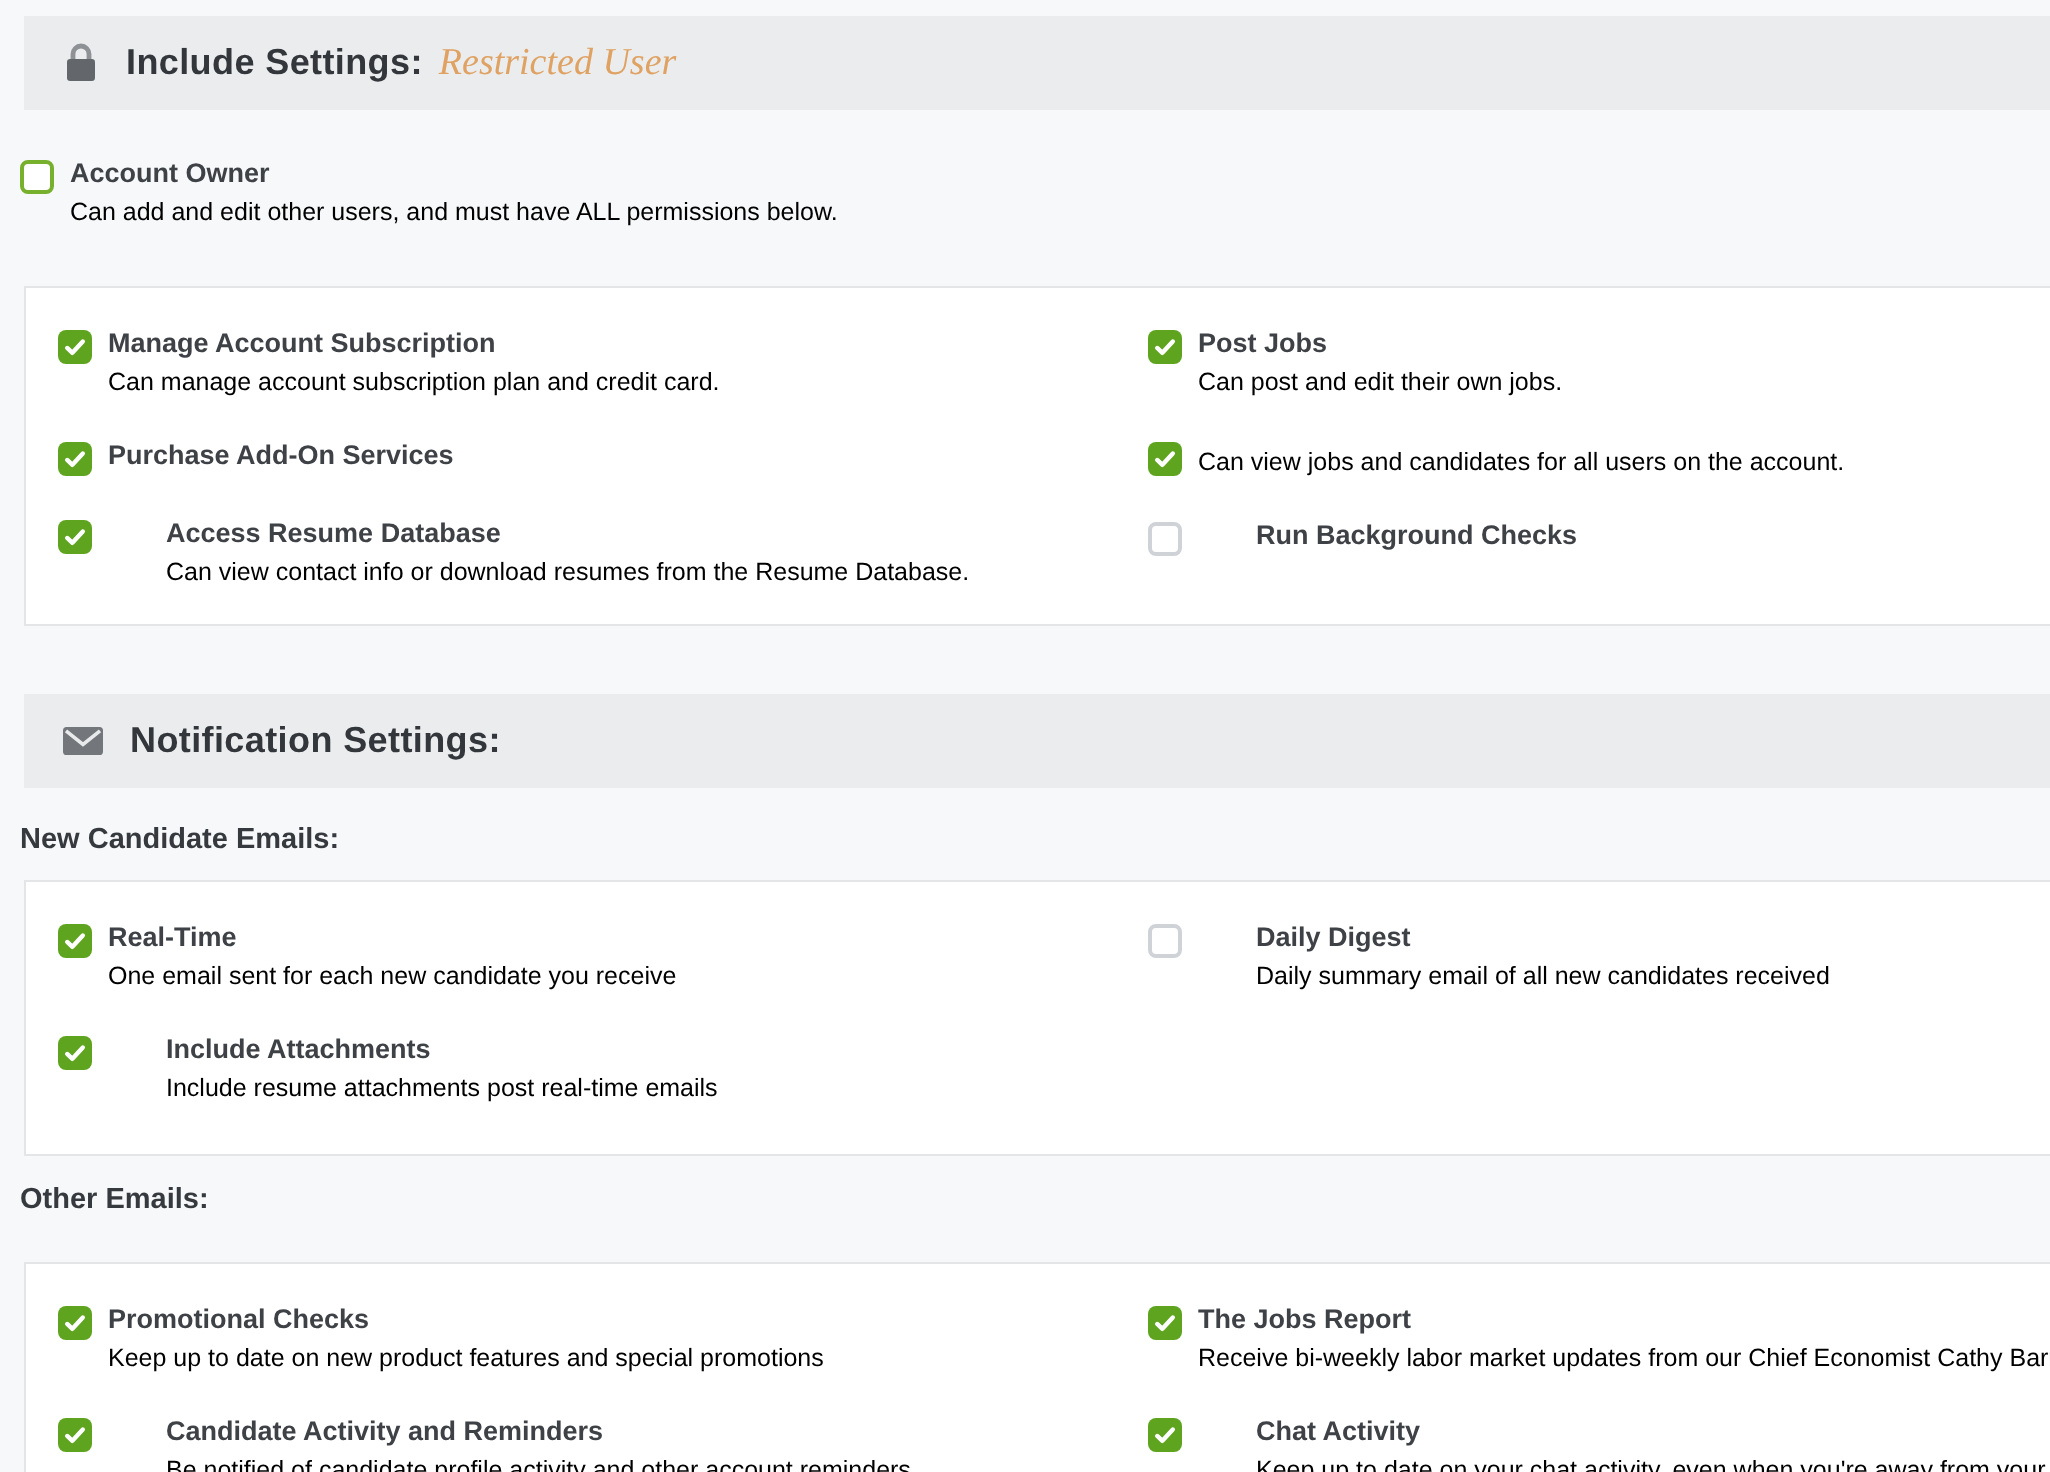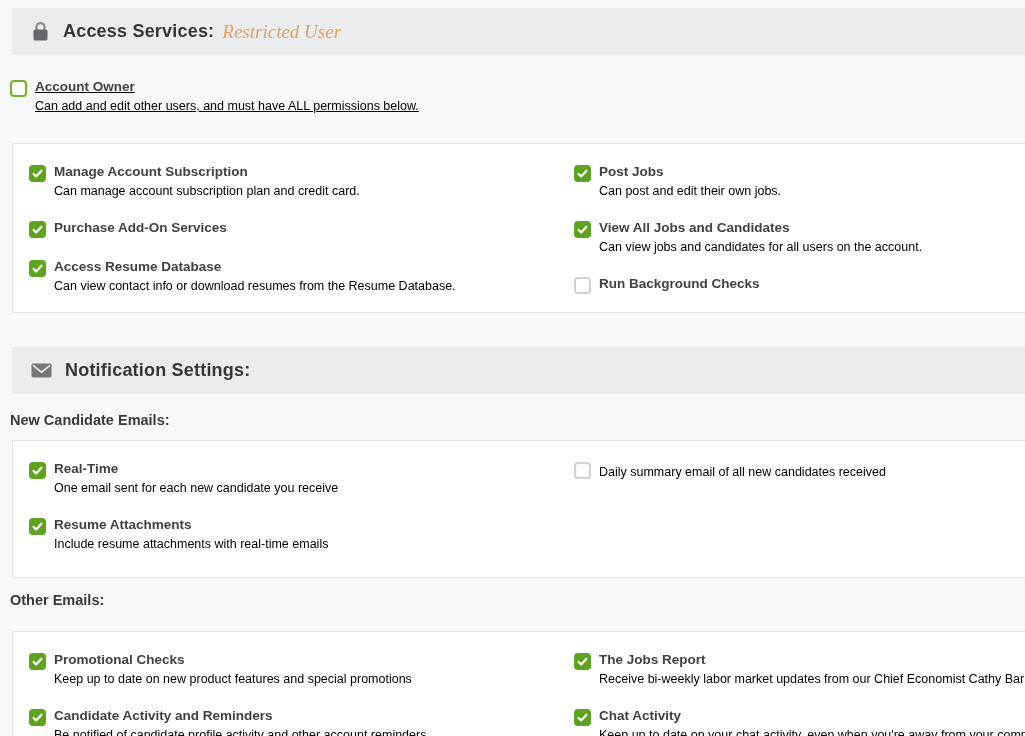--- a/index.html
+++ b/index.html
@@ -23,41 +23,41 @@
   .bar-title{
     font-size:18px;font-weight:bold;color:#33373c;letter-spacing:.2px;
   }
   .bar-subtitle{
     font-family:"Liberation Serif","DejaVu Serif",serif;
     font-style:italic;font-size:19px;color:#dfa263;margin-left:8px;
   }
 
   
   .opt{display:flex;margin-bottom:21px;}
-  .opt:last-child{margin-bottom:0;}
+  .opt:last-child{margin-bottom:0;gap:29px;}
   .checkbox{
     flex:none;width:17px;height:17px;box-sizing:border-box;
     border:2px solid #cfd2d6;border-radius:4px;background:#fff;
     margin-top:1px;display:flex;align-items:center;justify-content:center;
     cursor:pointer;
   }
   .checkbox.cb-green{border-color:#76b02c;}
   .checkbox.checked{background:#5ea41f;border:none;}
   .checkbox .check{display:none;}
   .checkbox.checked .check{display:block;width:13px;height:13px;}
   .opt-text{margin-left:8px;min-width:0;}
   .opt-label{
     font-size:13.5px;font-weight:bold;color:#3e4146;line-height:16px;white-space:nowrap;
   }
   .opt-desc{
     font-size:12.5px;color:#000000;line-height:15px;margin-top:4px;white-space:nowrap;text-align:center;
   }
 
   
-  .owner-row{margin:24px 0 0 10px;text-decoration:underline;}
+  .owner-row{margin:24px 0 0 10px;}
 
   
   .panel{
     margin-left:12px;
     background:#ffffff;
     border:1px solid #e3e5e7;border-right:none;
     padding:20px 0 18px 16px;
   }
   .panel.p2{padding-bottom:25px;}
   .panel.p3{padding-bottom:25px;}
@@ -79,21 +79,21 @@
 
 <div class="page">
 
   <div class="section-bar">
     <span class="bar-icon">
       <svg width="19" height="21" viewBox="0 0 19 21">
         <path d="M5.5 9 V6 a4 4 0 0 1 8 0 V9" fill="none" stroke="#8e9195" stroke-width="2.4"></path>
         <rect x="2.5" y="8.5" width="14" height="11" rx="1.6" fill="#63666a"></rect>
       </svg>
     </span>
-    <span class="bar-title">Access Services:</span>
+    <span class="bar-title">Include Settings:</span>
     <span class="bar-subtitle">Restricted User</span>
   </div>
 
   <div class="opt owner-row">
     <span class="checkbox cb-green">
       
     </span>
     <div class="opt-text">
       <div class="opt-label">Account Owner</div>
       <div class="opt-desc">Can add and edit other users, and must have ALL permissions below.</div>
@@ -148,21 +148,20 @@
             <div class="opt-desc">Can post and edit their own jobs.</div>
           </div>
         </div>
         <div class="opt">
           <span class="checkbox checked">
             <svg class="check" viewBox="0 0 16 16">
                 <path d="M3.2 8.6 L6.4 11.6 L12.8 4.6" fill="none" stroke="#fff" stroke-width="2.7" stroke-linecap="round" stroke-linejoin="round"></path>
               </svg>
           </span>
           <div class="opt-text">
-            <div class="opt-label">View All Jobs and Candidates</div>
             <div class="opt-desc">Can view jobs and candidates for all users on the account.</div>
           </div>
         </div>
         <div class="opt">
           <span class="checkbox">
             
           </span>
           <div class="opt-text">
             <div class="opt-label">Run Background Checks</div>
           </div>
@@ -197,31 +196,32 @@
             <div class="opt-desc">One email sent for each new candidate you receive</div>
           </div>
         </div>
         <div class="opt">
           <span class="checkbox checked">
             <svg class="check" viewBox="0 0 16 16">
                 <path d="M3.2 8.6 L6.4 11.6 L12.8 4.6" fill="none" stroke="#fff" stroke-width="2.7" stroke-linecap="round" stroke-linejoin="round"></path>
               </svg>
           </span>
           <div class="opt-text">
-            <div class="opt-label">Resume Attachments</div>
-            <div class="opt-desc">Include resume attachments with real-time emails</div>
+            <div class="opt-label">Include Attachments</div>
+            <div class="opt-desc">Include resume attachments post real-time emails</div>
           </div>
         </div>
       </div>
       <div class="col-right">
         <div class="opt">
           <span class="checkbox">
             
           </span>
           <div class="opt-text">
+            <div class="opt-label">Daily Digest</div>
             <div class="opt-desc">Daily summary email of all new candidates received</div>
           </div>
         </div>
       </div>
     </div>
   </div>
 
   <div class="group-heading other">Other Emails:</div>
 
   <div class="panel p3">

